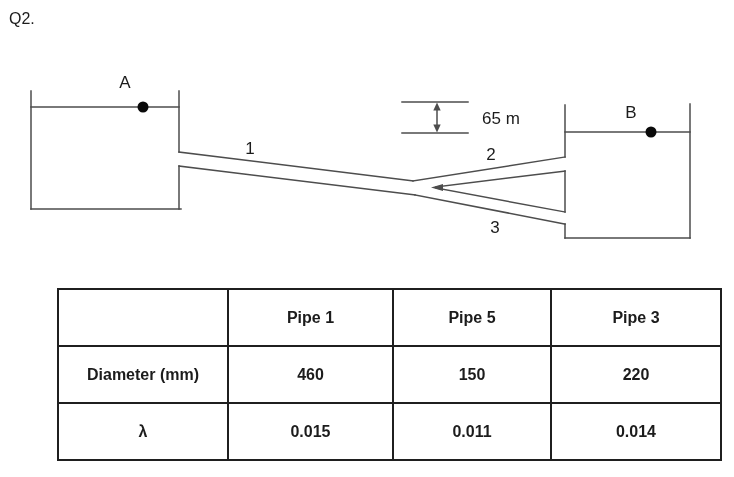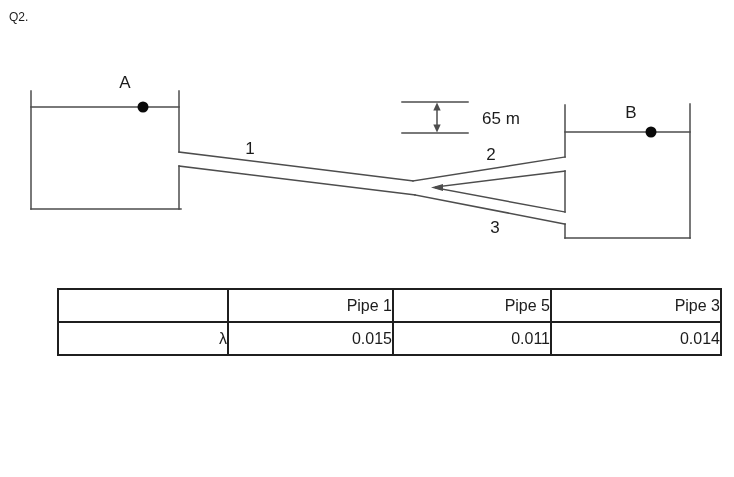--- a/index.html
+++ b/index.html
@@ -13,21 +13,21 @@
     height: 477px;
     background: #ffffff;
     font-family: "Liberation Sans", sans-serif;
     color: var(--text, #1c1c1c);
     overflow: hidden;
   }
   .q-number {
     position: absolute;
     left: 9px;
     top: 10px;
-    font-size: 12px;
+    font-size: 16px;
     white-space: nowrap;
   }
   .q-text {
     position: absolute;
     left: 65px;
     top: 10px;
     font-size: 16px;
     white-space: nowrap;
   }
   svg.diagram {
@@ -60,24 +60,24 @@
     top: 288px;
     width: 663px;
     border-collapse: collapse;
     table-layout: fixed;
     font-size: 16px;
     color: var(--text, #1c1c1c);
   }
   table.data-table td {
     border: 2px solid var(--table_border, #1f1f1f);
     height: 31px;
-    text-align: right;
+    text-align: center;
     vertical-align: middle;
-    padding: 0;
-    font-weight: normal;
+    padding: 12px;
+    font-weight: bold;
     background: #ffffff;
   }
 </style>
 </head>
 <body>
 
 <div class="page">
 
   <span class="q-number">Q2.</span>
 
@@ -142,20 +142,26 @@
       <col style="width:170px">
     </colgroup>
     <tbody>
       <tr>
         <td></td>
         <td>Pipe 1</td>
         <td>Pipe 5</td>
         <td>Pipe 3</td>
       </tr>
       <tr>
+        <td>Diameter (mm)</td>
+        <td>460</td>
+        <td>150</td>
+        <td>220</td>
+      </tr>
+      <tr>
         <td>λ</td>
         <td>0.015</td>
         <td>0.011</td>
         <td>0.014</td>
       </tr>
     </tbody>
   </table>
 
 </div>
 

